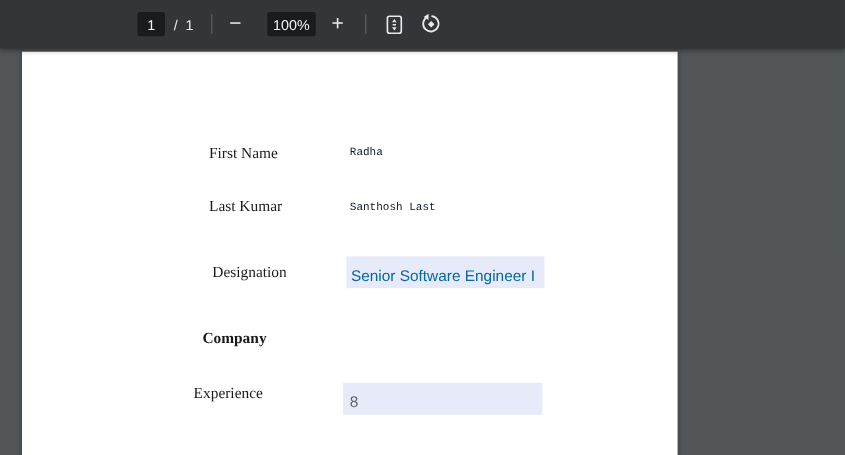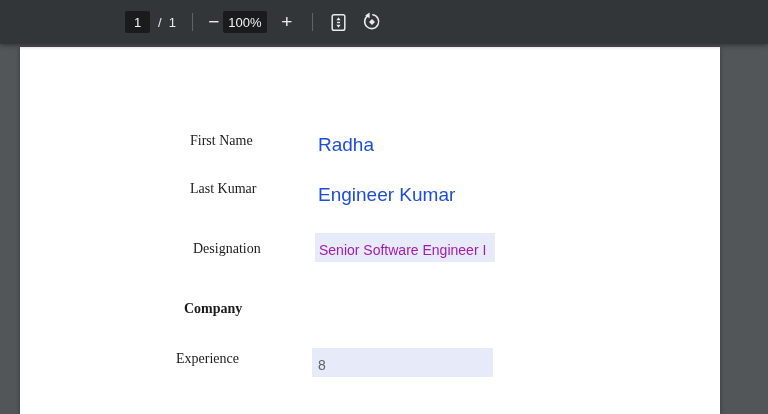--- a/index.html
+++ b/index.html
@@ -67,21 +67,21 @@
     justify-content: center;
   }
   .zoom-out-btn {
     margin-left: 12px;
     width: 18px; height: 22px;
     font-size: 19px;
     line-height: 18px;
     font-family: "Liberation Sans", sans-serif;
   }
   .zoom-level {
-    margin-left: 0;
+    margin-left: 20px;
     width: 44px;
     height: 22px;
     background: #191b1c;
     border-radius: 2px;
     color: #f1f3f4;
     font-size: 13px;
     display: flex;
     align-items: center;
     justify-content: center;
   }
@@ -101,53 +101,53 @@
     position: absolute;
     top: 44px; left: 0;
     width: 768px;
     height: 370px;
     background: #525659;
   }
   .pdf-page {
     position: absolute;
     left: 20px;
     top: 47px;
-    width: 700px;
+    width: 596px;
     height: 367px;
     background: #ffffff;
     box-shadow: 0 1px 4px rgba(0,0,0,0.35);
   }
 
   
   .field-label {
     position: absolute;
     font-family: "Liberation Serif", serif;
     font-size: 14px;
     color: #1b1b1b;
     white-space: nowrap;
   }
   .field-value-plain {
     position: absolute;
-    font-family: Liberation Sans, sans-serif;
-    font-size: 19px;
-    color: #1d4ed8;
+    font-family: Liberation Mono, monospace;
+    font-size: 10px;
+    color: #0f172a;
     white-space: nowrap;
   }
   .field-box {
     position: absolute;
     background: #e7eaf8;
     display: flex;
     align-items: flex-end;
     box-sizing: border-box;
     padding-bottom: 4px;
   }
   .field-box .field-box-text {
     font-family: "Liberation Sans", sans-serif;
     font-size: 14px;
-    color: #a21caf;
+    color: #0369a1;
     white-space: nowrap;
   }
 
   
   .lbl-first   { left: 170px; top: 86px; }
   .val-first   { left: 298px; top: 87px; }
   .lbl-last    { left: 170px; top: 134px; }
   .val-last    { left: 298px; top: 137px; }
   .lbl-desig   { left: 173px; top: 194px; }
   .box-desig   { left: 295px; top: 186px; width: 180px; height: 29px; padding-left: 4px; }
@@ -205,21 +205,21 @@
 </div>
 
 <div class="viewer-bg"></div>
 
 <div class="pdf-page">
 
   <span class="field-label lbl-first">First Name</span>
   <span class="field-value-plain val-first">Radha</span>
 
   <span class="field-label lbl-last">Last Kumar</span>
-  <span class="field-value-plain val-last">Engineer Kumar</span>
+  <span class="field-value-plain val-last">Santhosh Last</span>
 
   <span class="field-label lbl-desig">Designation</span>
   <div class="field-box box-desig">
     <span class="field-box-text">Senior Software Engineer I</span>
   </div>
 
   <span class="field-label lbl-company">Company</span>
 
   <span class="field-label lbl-exp">Experience</span>
   <div class="field-box box-exp">

